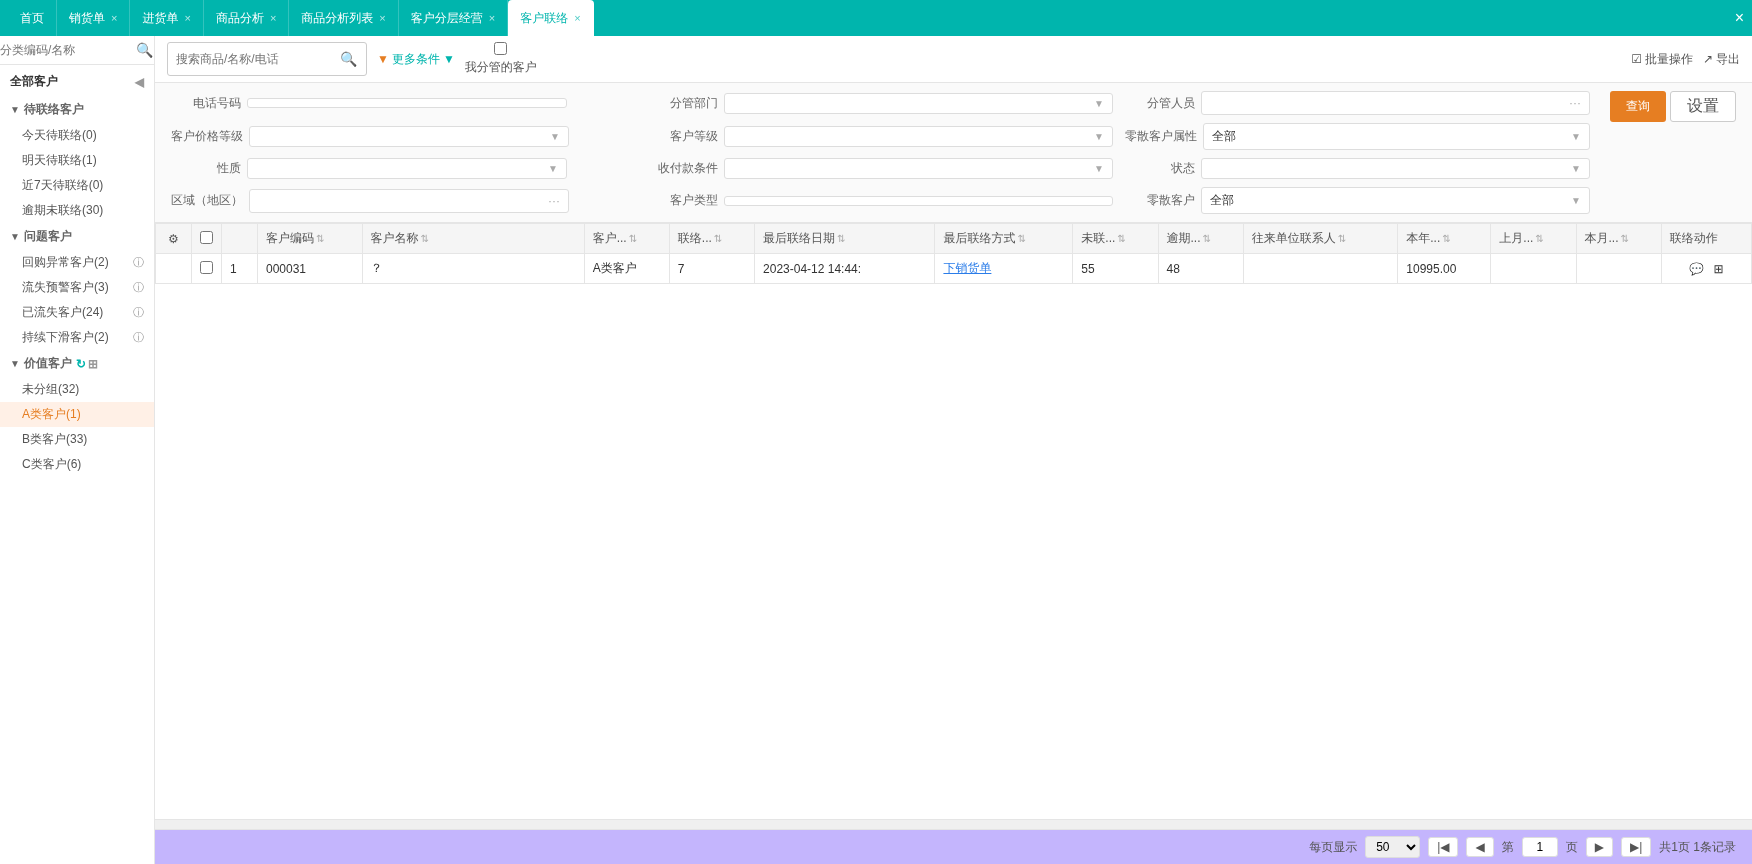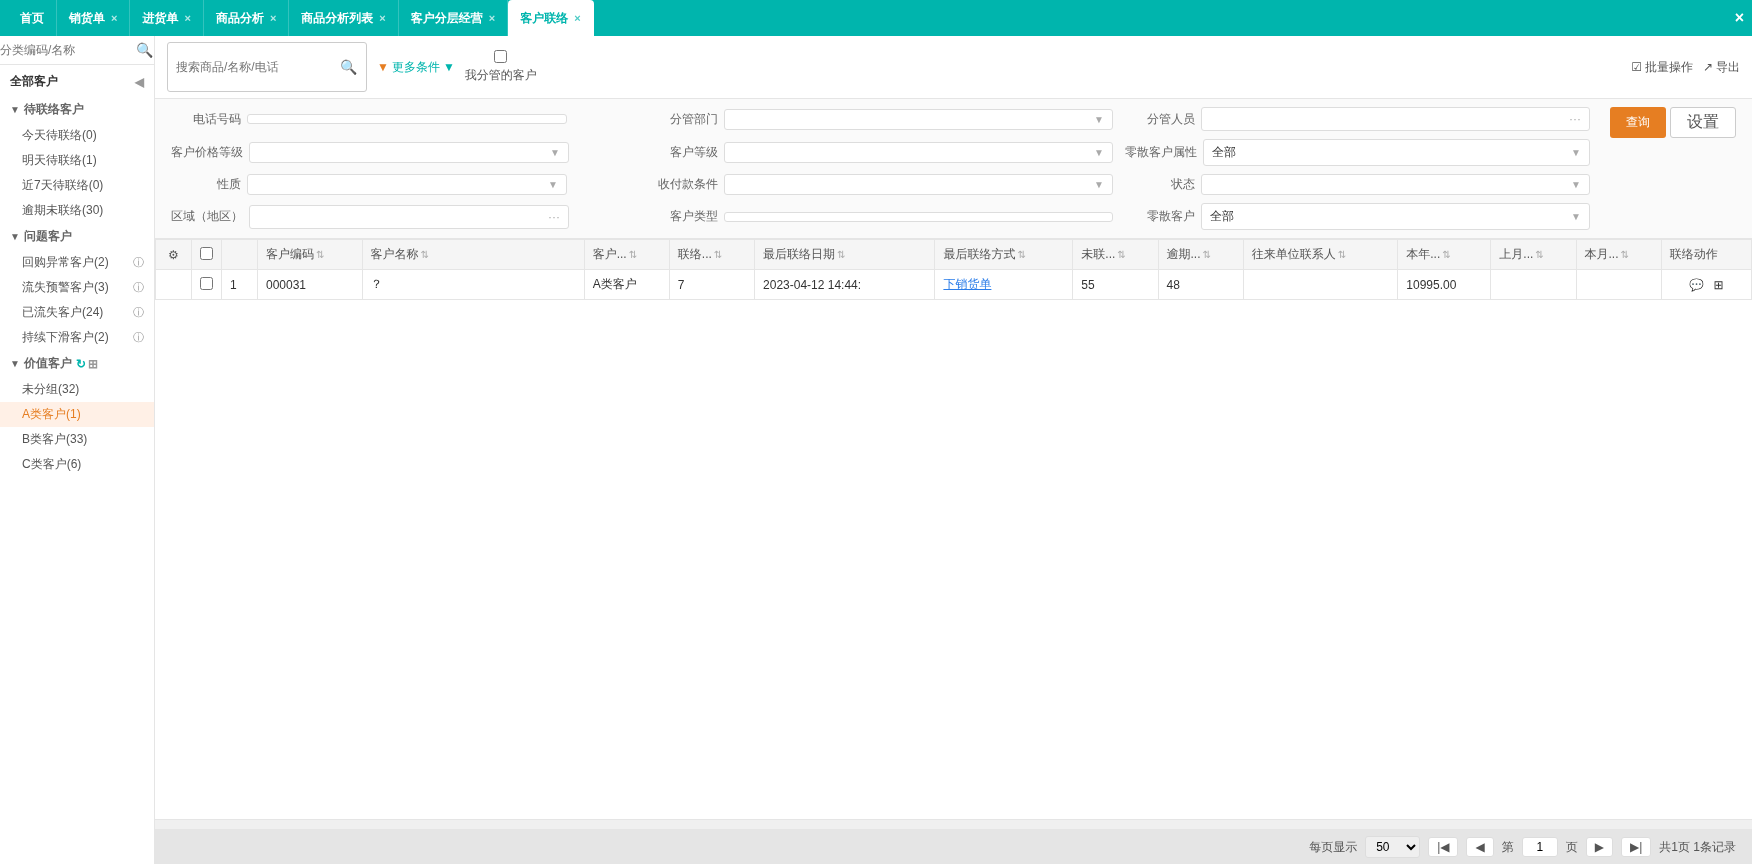--- a/index.html
+++ b/index.html
@@ -6,21 +6,20 @@
     body { background: #f0f0f0; width: 1752px; height: 864px; overflow: hidden; }
 
     
     .top-nav {
       display: flex;
       align-items: center;
       background: #00b5ad;
       height: 36px;
       padding: 0 8px;
       color: #fff;
-      font-weight: bold;
     }
     .nav-tab {
       display: flex;
       align-items: center;
       padding: 0 12px;
       height: 36px;
       color: #fff;
       cursor: pointer;
       font-size: 13px;
       white-space: nowrap;
@@ -133,21 +132,21 @@
       padding: 6px 12px;
       border-bottom: 1px solid #e5e5e5;
       background: #fff;
       gap: 10px;
     }
     .filter-search-box {
       display: flex;
       align-items: center;
       border: 1px solid #ccc;
       border-radius: 3px;
-      padding: 16px 8px;
+      padding: 8px 8px;
       width: 200px;
     }
     .filter-search-box input {
       border: none;
       outline: none;
       width: 100%;
       font-size: 12px;
     }
     .filter-more {
       display: flex;
@@ -299,21 +298,21 @@
       text-align: center;
     }
 
     
     .bottom-bar {
       display: flex;
       align-items: center;
       justify-content: flex-end;
       padding: 6px 16px;
       border-top: 1px solid #e5e5e5;
-      background: #e5e5e5;
+      background: #c4b5fd;
       gap: 8px;
       font-size: 12px;
       color: #555;
     }
     .bottom-bar select {
       border: 1px solid #ddd;
       padding: 2px 6px;
       font-size: 12px;
       border-radius: 3px;
     }

